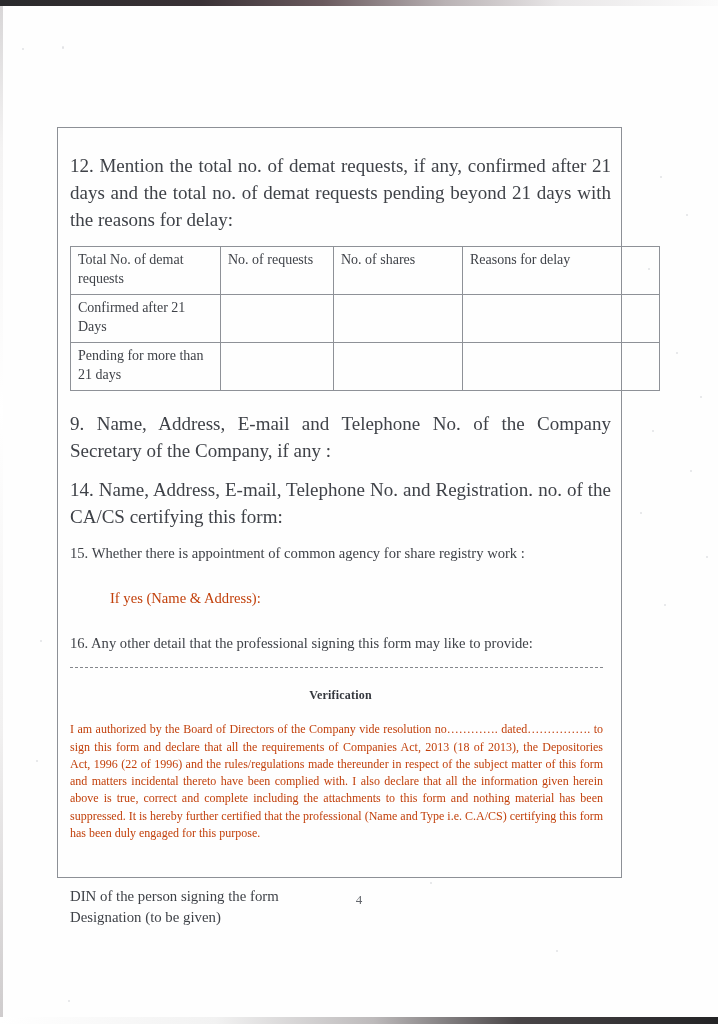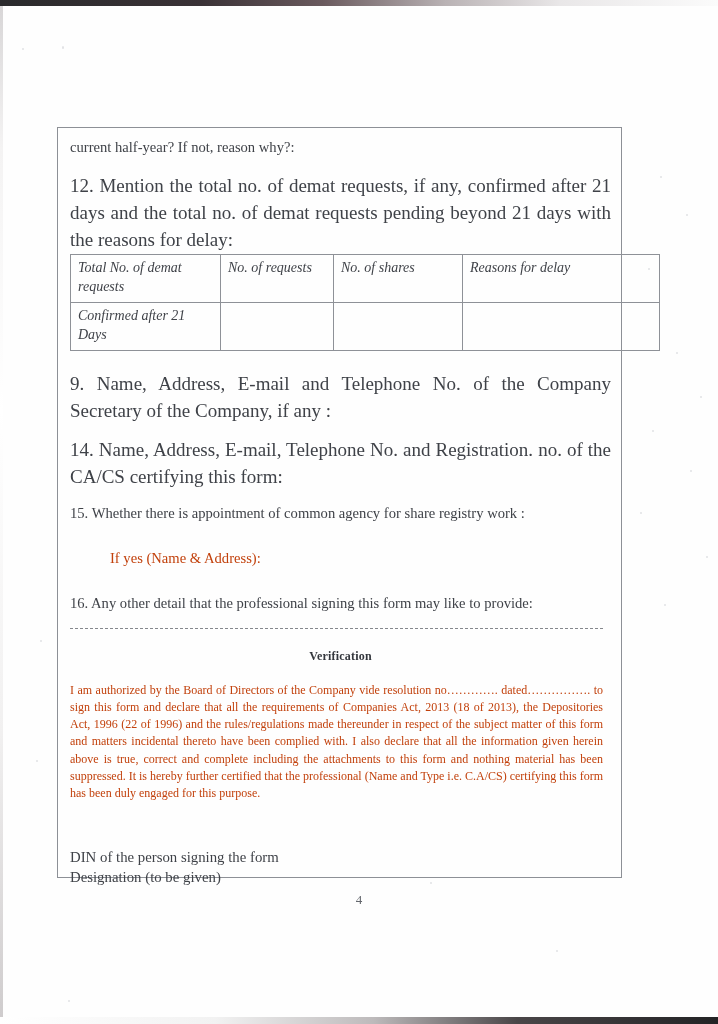--- a/index.html
+++ b/index.html
@@ -95,22 +95,22 @@
     padding-left: 40px;
     font-size: 14.6px;
     line-height: 1.40;
     color: #c2410c;
   }
 
   
   table.demat-table {
     border-collapse: collapse;
     width: 533px;
+    margin-top: 12px;
     table-layout: fixed;
-    font-style: italic;
   }
   table.demat-table td {
     border: 1px solid #8e9197;
     font-size: 14px;
     line-height: 1.34;
     color: #3f4248;
     padding: 4px 6px 5px 7px;
     vertical-align: top;
   }
   table.demat-table td.c1 { width: 136px; }
@@ -195,40 +195,45 @@
 <div class="speckle" style="left:664px; top:604px; width:2px; height:2px;"></div>
 <div class="speckle" style="left:40px;  top:640px; width:2px; height:2px;"></div>
 <div class="speckle" style="left:36px;  top:760px; width:2px; height:2px;"></div>
 <div class="speckle" style="left:68px;  top:1000px; width:2px; height:2px;"></div>
 <div class="speckle" style="left:430px; top:882px; width:2px; height:2px;"></div>
 <div class="speckle" style="left:556px; top:950px; width:2px; height:2px;"></div>
 
 <div class="form-frame">
   <div class="frame-inner">
 
-    <p class="q-line">current half-year? If not, reason why?:</p>
 
     <div class="gap-16"></div>
 
     <p class="q-para">12.  Mention the total no. of demat requests, if any, confirmed after 21 days and the total no. of demat requests pending beyond 21 days with the reasons for delay:</p>
 
     <table class="demat-table">
       <tbody>
           <tr class="hdr">
         <td class="c1">Total No. of demat requests</td>
         <td class="c2">No. of requests</td>
         <td class="c3">No. of shares</td>
         <td class="c4">Reasons for delay</td>
       </tr>
       <tr class="body">
         <td class="c1">Confirmed after 21 Days</td>
         <td class="c2"></td>
         <td class="c3"></td>
         <td class="c4"></td>
       </tr>
+      <tr class="body">
+        <td class="c1">Pending for more than 21 days</td>
+        <td class="c2"></td>
+        <td class="c3"></td>
+        <td class="c4"></td>
+      </tr>
     </tbody>
       </table>
 
     <div class="gap-20"></div>
 
     <p class="q-para">9.  Name, Address, E-mail and Telephone No. of the Company Secretary of the Company, if any :</p>
 
     <div class="gap-12"></div>
 
     <p class="q-para">14. Name, Address, E-mail, Telephone No. and Registration. no. of the CA/CS certifying this form:</p>

